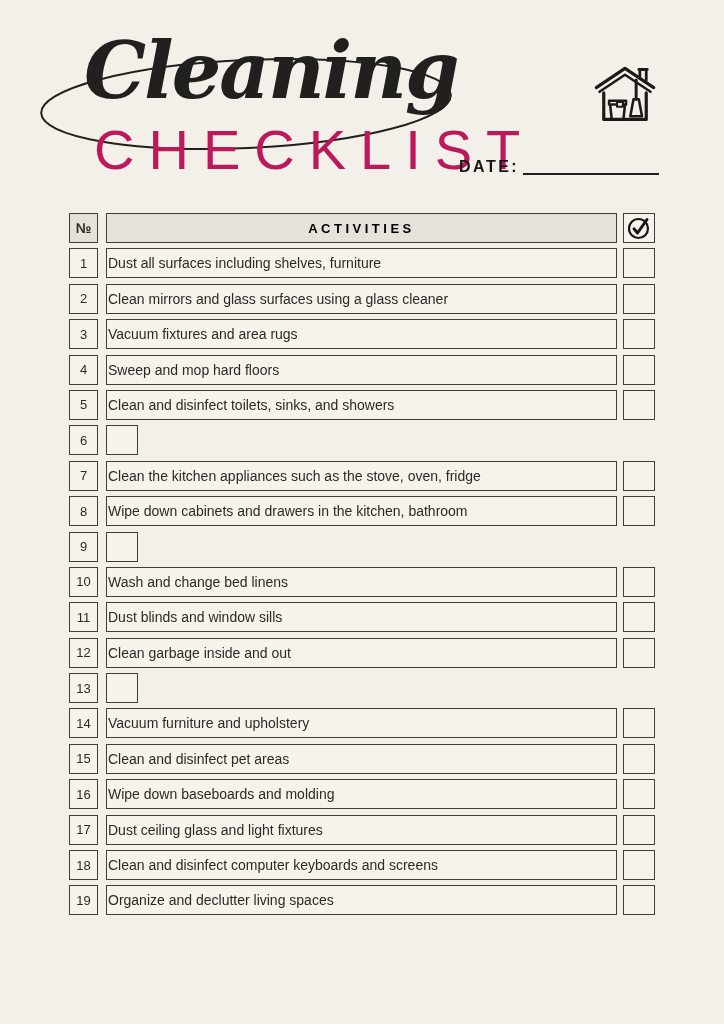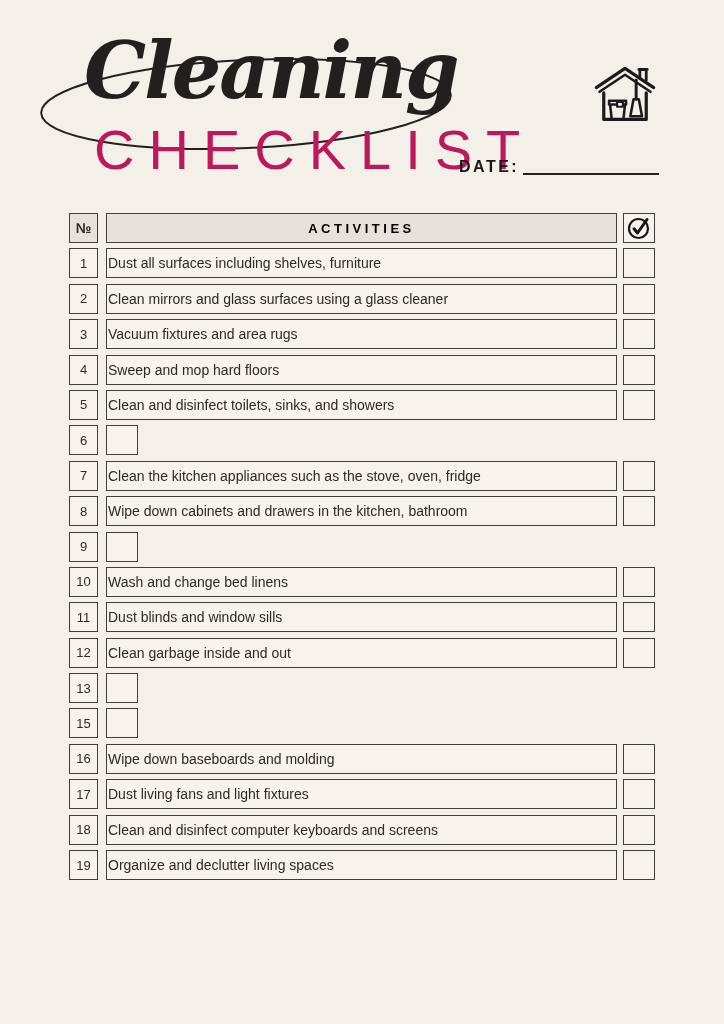--- a/index.html
+++ b/index.html
@@ -156,35 +156,41 @@
     <div class="cell cell-num">12</div>
     <div class="cell cell-act">Clean garbage inside and out</div>
     <div class="cell cell-check"></div>
   </div>
 
   <div class="row">
     <div class="cell cell-num">13</div>
     <div class="cell cell-check"></div>
   </div>
 
+  <div class="row">
+    <div class="cell cell-num">14</div>
+    <div class="cell cell-act">Vacuum furniture and upholstery</div>
+    <div class="cell cell-check"></div>
+  </div>
 
   <div class="row">
     <div class="cell cell-num">15</div>
+    <div class="cell cell-act">Clean and disinfect pet areas</div>
     <div class="cell cell-check"></div>
   </div>
 
   <div class="row">
     <div class="cell cell-num">16</div>
     <div class="cell cell-act">Wipe down baseboards and molding</div>
     <div class="cell cell-check"></div>
   </div>
 
   <div class="row">
     <div class="cell cell-num">17</div>
-    <div class="cell cell-act">Dust living fans and light fixtures</div>
+    <div class="cell cell-act">Dust ceiling glass and light fixtures</div>
     <div class="cell cell-check"></div>
   </div>
 
   <div class="row">
     <div class="cell cell-num">18</div>
     <div class="cell cell-act">Clean and disinfect computer keyboards and screens</div>
     <div class="cell cell-check"></div>
   </div>
 
   <div class="row">

